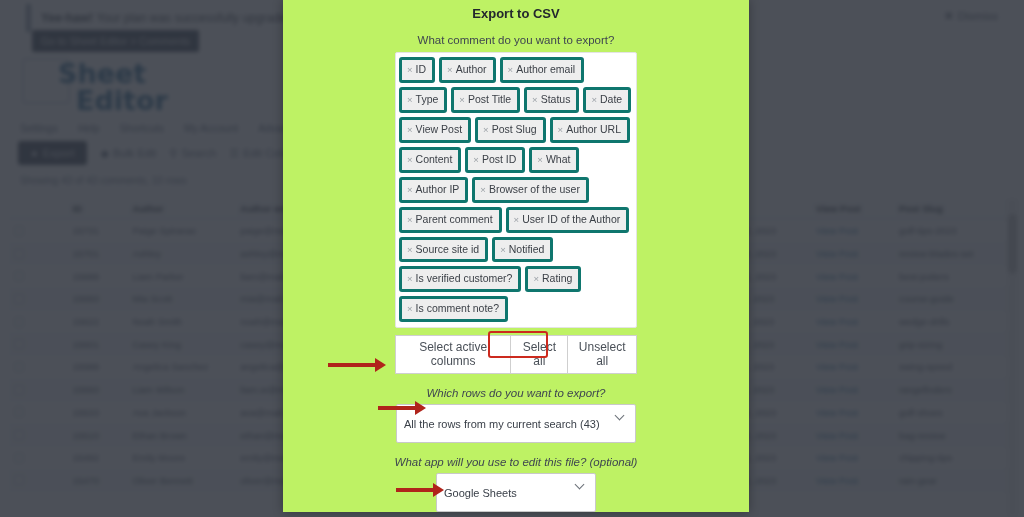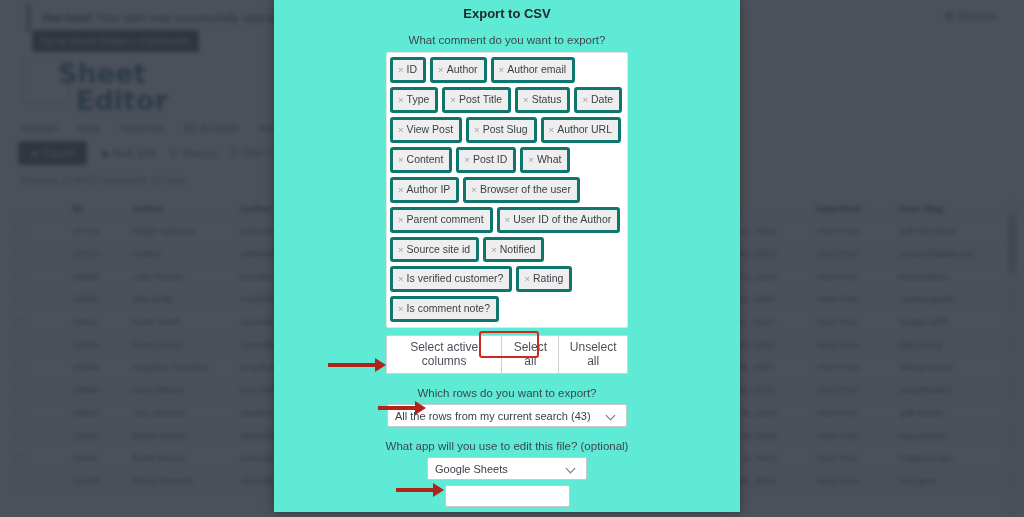--- a/index.html
+++ b/index.html
@@ -93,22 +93,22 @@
   }
 
   
   .overlay {
     position: absolute; inset: 0;
     background: rgba(46, 51, 61, 0.86);
   }
 
   
   .modal {
-    position: absolute; left: 274px; top: 0; width: 466px; height: 512px;
-    background: #5eead4;
+    position: absolute; left: 283px; top: 0; width: 466px; height: 512px;
+    background: #bef264;
     box-shadow: 0 0 10px rgba(0,0,0,0.3);
     padding: 0 10px;
   }
   .modal-title {
     text-align: center; font-size: 13px; font-weight: bold; color: #23282d;
     margin-top: 6px;
   }
   .q-label {
     text-align: center; font-size: 11.5px; color: #3f4650; margin-top: 13px;
   }
@@ -137,28 +137,28 @@
     border: 1px solid #cfcfcf; background: #fff;
     font-size: 12px; color: #4a5058;
     padding: 4px 7px 5px; margin-left: -1px;
   }
   .grp-btn:first-child { margin-left: 0; }
   .hl-box {
     position: absolute; left: 93px; top: -4px; width: 60px; height: 27px;
     border: 2.5px solid #cc2a1e; border-radius: 3px; pointer-events: none;
   }
 
-  .sec-label { text-align: center; font-size: 11.5px; color: #3f4650; margin-top: 13px; }
+  .sec-label { text-align: center; font-size: 11.5px; color: #3f4650; margin-top: 13px; font-style: italic; }
 
   .sel-wrap { position: relative; margin-top: 5px; display: flex; justify-content: center; }
   .sel {
     appearance: none; -webkit-appearance: none;
     border: 1px solid #c9c9c9; border-radius: 2px; background: #fff;
     font-size: 11px; color: #3a4049; font-family: "Liberation Sans", sans-serif;
-    height: 23px; padding: 0 24px 0 7px;
+    height: 39px; padding: 0 24px 0 7px;
   }
   .sel-rows { width: 240px; }
   .sel-app { width: 160px; }
   .caret {
     position: absolute; top: 8px; pointer-events: none;
     width: 7px; height: 7px; border-right: 1.6px solid #6b7178; border-bottom: 1.6px solid #6b7178;
     transform: rotate(45deg);
   }
   .caret-rows { left: 50%; margin-left: 100px; }
   .caret-app  { left: 50%; margin-left: 60px; }

